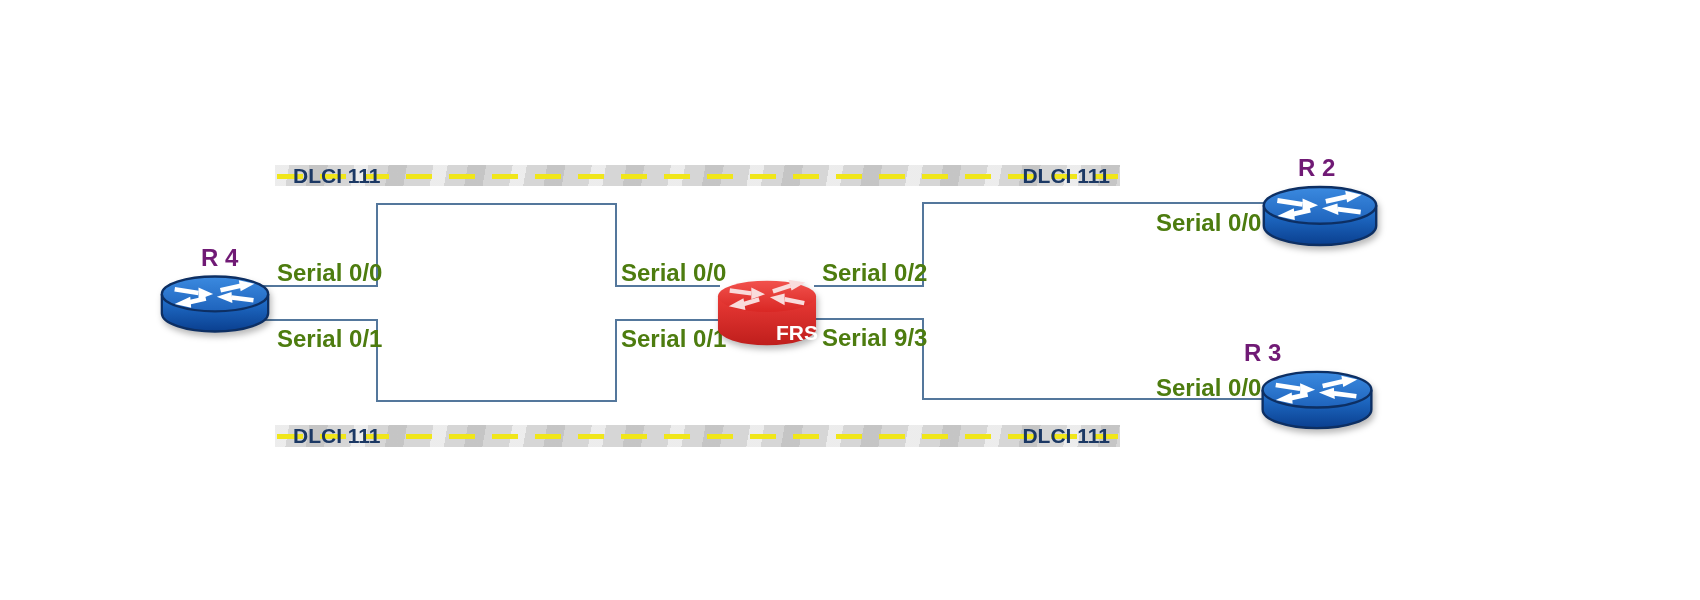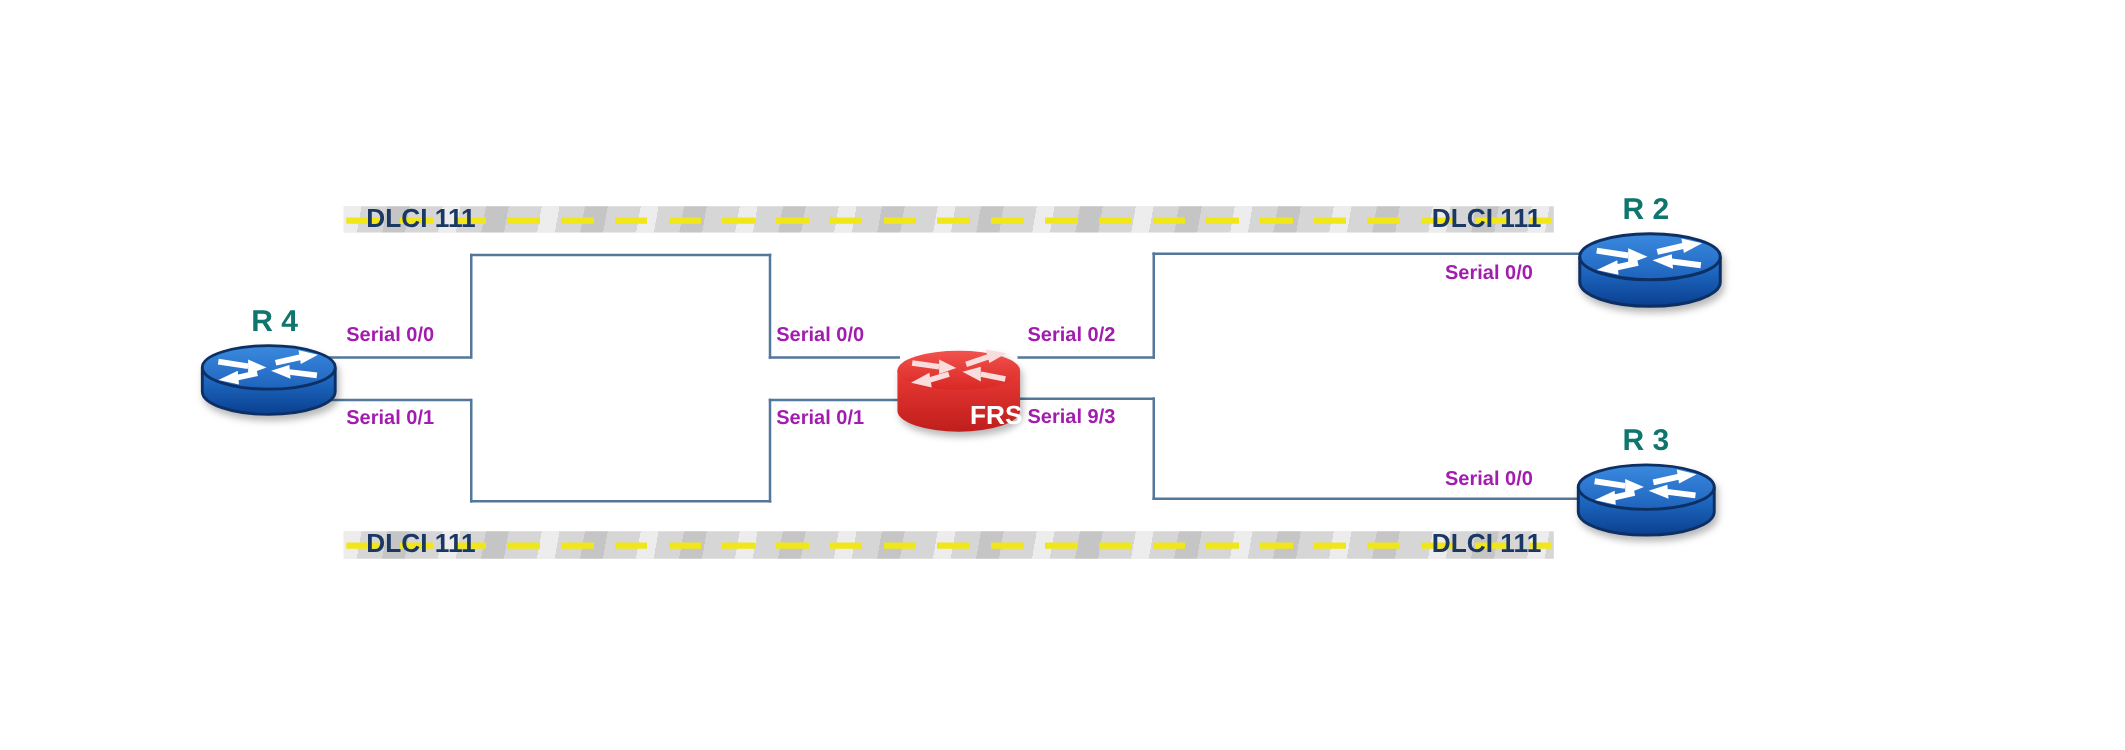--- a/index.html
+++ b/index.html
@@ -6,44 +6,44 @@
   #canvas{
     position:relative;width:1700px;height:600px;background:#ffffff;overflow:hidden;
     font-family:"Liberation Sans", sans-serif;
   }
   
   .wire{position:absolute;background:#54779c;}
   .wire.h{height:2px;}
   .wire.v{width:2px;}
   
   .band{
-    position:absolute;left:275px;width:968px;height:21px;
+    position:absolute;left:275px;width:845px;height:21px;
     background:
       repeating-linear-gradient(100deg,
         rgba(255,255,255,.55) 0 14px, rgba(0,0,0,0) 14px 34px,
         rgba(120,120,120,.18) 34px 52px, rgba(0,0,0,0) 52px 78px),
       #d6d6d6;
   }
   .band .dash{
     position:absolute;left:2px;right:2px;top:50%;margin-top:-2px;height:5px;
     background:repeating-linear-gradient(90deg,#f0e61a 0 26px,rgba(0,0,0,0) 26px 43px);
   }
   .band .dlci{
     position:absolute;top:50%;transform:translateY(-54%);
     font-size:21px;font-weight:bold;color:#1b3864;white-space:nowrap;line-height:1;
   }
   .band .dlci.left{left:18px;}
   .band .dlci.right{right:10px;}
   
   .iface{
-    position:absolute;font-size:16px;font-weight:bold;color:#a21caf;
+    position:absolute;font-size:24px;font-weight:bold;color:#4d7c0f;
     white-space:nowrap;line-height:1;
   }
   .devname{
-    position:absolute;font-size:24px;font-weight:bold;color:#0f766e;
+    position:absolute;font-size:24px;font-weight:bold;color:#701a75;
     white-space:nowrap;line-height:1;
   }
   
   .device{position:absolute;}
   .device svg{display:block;filter:drop-shadow(2px 4px 3px rgba(0,0,0,0.28));}
   .frs-text{
     position:absolute;left:0;right:0;bottom:6px;text-align:right;
     font-size:21px;font-weight:bold;color:#ffffff;line-height:1;
   }
 </style>
@@ -108,21 +108,21 @@
   <div class="iface" style="left:277px;top:327px">Serial 0/1</div>
   <div class="iface" style="left:621px;top:261px">Serial 0/0</div>
   <div class="iface" style="left:621px;top:327px">Serial 0/1</div>
   <div class="iface" style="left:822px;top:261px">Serial 0/2</div>
   <div class="iface" style="left:822px;top:326px">Serial 9/3</div>
   <div class="iface" style="left:1156px;top:211px">Serial 0/0</div>
   <div class="iface" style="left:1156px;top:376px">Serial 0/0</div>
 
   <div class="devname" style="left:201px;top:246px">R 4</div>
   <div class="devname" style="left:1298px;top:156px">R 2</div>
-  <div class="devname" style="left:1298px;top:341px">R 3</div>
+  <div class="devname" style="left:1244px;top:341px">R 3</div>
 
   <div class="device" style="left:160px;top:274px;width:110px;height:60px">
     <svg viewBox="0 0 120 64" width="110" height="60">
       <path d="M2 21 v21 a58 20 0 0 0 116 0 v-21" fill="url(#bodyBlue)" stroke="#0d2f63" stroke-width="2.5"></path>
       <ellipse cx="60" cy="21" rx="58" ry="19" fill="url(#topBlue)" stroke="#0d2f63" stroke-width="2.5"></ellipse>
       <g stroke="#ffffff" stroke-width="5" fill="#ffffff">
         <line x1="16" y1="16" x2="42" y2="20"></line>
           <polygon points="42,14 58,21 42,27" stroke="none"></polygon>
         <line x1="50" y1="26" x2="32" y2="30"></line>
           <polygon points="33,24 16,32 34,36" stroke="none"></polygon>

